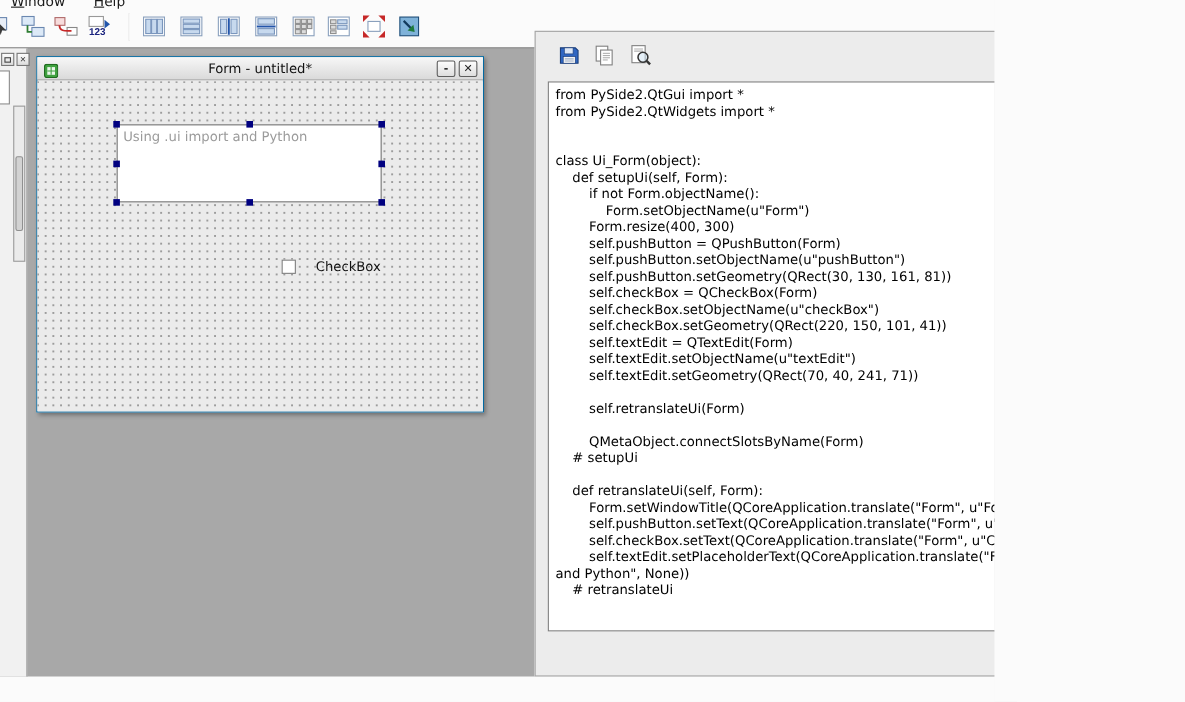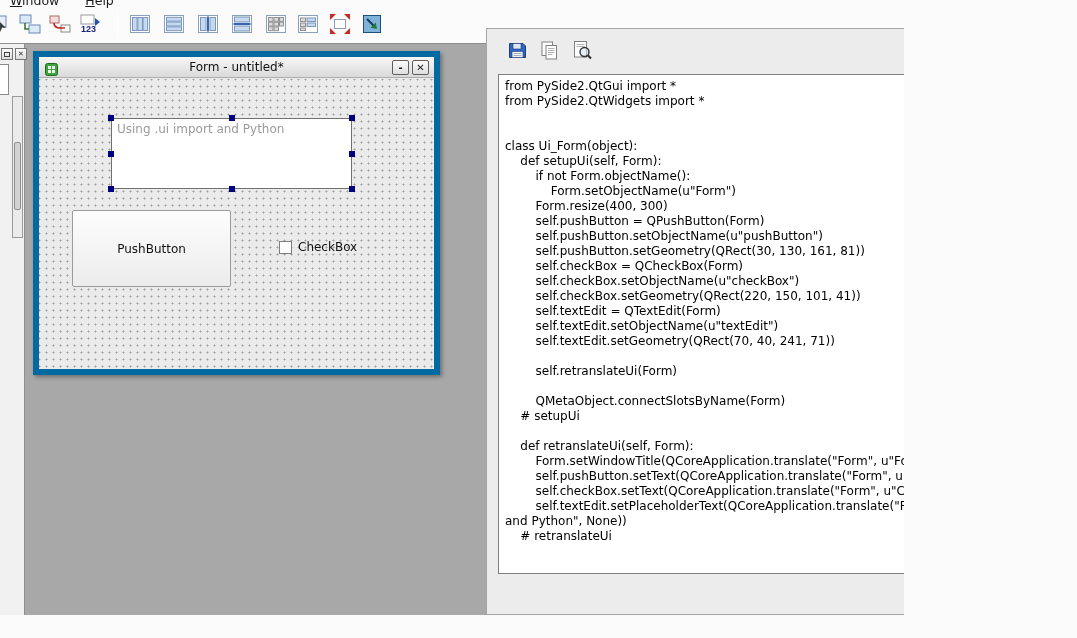--- a/index.html
+++ b/index.html
@@ -27,21 +27,21 @@
               display:flex; align-items:center; justify-content:center; font-size:7px; color:#333; }
   .dock-float { left:1px; top:4px; }
   .dock-close { left:15px; top:4px; }
   .float-glyph { width:6px; height:5px; border:1px solid #444; }
   .filter-box { position:absolute; left:-1px; top:20px; width:10px; height:31px; background:#fff; border:1px solid #8a8a8a; }
   .mini-scroll { position:absolute; left:12px; top:52px; width:11px; height:142px; background:#ebebeb; border:1px solid #9a9a9a; }
   .mini-thumb { position:absolute; left:1px; right:1px; top:45px; height:68px; background:#d2d2d2; border:1px solid #8f8f8f; border-radius:2px; }
 
   
   .form-window { position:absolute; left:33px; top:7px; width:407px; height:324px; background:#ebebeb;
-                 border:6px solid #0369a1; box-shadow:2px 2px 4px rgba(0,0,0,0.35); }
+                 border:1px solid #0369a1; box-shadow:2px 2px 4px rgba(0,0,0,0.35); }
   .form-titlebar { position:absolute; left:0; top:0; right:0; height:21px;
                    background:linear-gradient(#f7f7f7,#dadada); border-bottom:1px solid #adadad; }
   .form-icon { position:absolute; left:6px; top:4px; }
   .form-title { position:absolute; left:0; right:0; top:3px; text-align:center; font-size:12px; color:#111; }
   .cap-btn { position:absolute; top:3px; width:17px; height:15px; border:1px solid #5e5e5e; border-radius:2px;
              background:linear-gradient(#fdfdfd,#dedede); display:flex; align-items:center; justify-content:center;
              font-size:10px; font-weight:bold; color:#222; line-height:1; }
   .cap-min { right:25px; }
   .cap-close { right:5px; }
   .form-body { position:absolute; left:0; top:22px; right:0; bottom:0; background-color:#ebebeb;
@@ -51,21 +51,21 @@
   .textedit { position:absolute; inset:0; background:#fff; border:1px solid #707070; color:#9b9b9b;
               font-size:12px; padding:3px 5px; }
   .hdl { position:absolute; width:6px; height:6px; background:#000080; }
   .h-tl{left:-3px;top:-3px} .h-tm{left:calc(50% - 3px);top:-3px} .h-tr{right:-3px;top:-3px}
   .h-ml{left:-3px;top:calc(50% - 3px)} .h-mr{right:-3px;top:calc(50% - 3px)}
   .h-bl{left:-3px;bottom:-3px} .h-bm{left:calc(50% - 3px);bottom:-3px} .h-br{right:-3px;bottom:-3px}
 
   .pbtn { position:absolute; left:33px; top:131px; width:159px; height:77px;
           background:linear-gradient(#fdfdfd,#ececec); border:1px solid #9b9b9b; border-radius:2px;
           display:flex; align-items:center; justify-content:center; font-size:12px; color:#111; }
-  .cbx { position:absolute; left:222px; top:161px; display:flex; align-items:center; gap:6px; font-size:12px; color:#111;margin-left:18px; }
+  .cbx { position:absolute; left:222px; top:161px; display:flex; align-items:center; gap:18px; font-size:12px; color:#111; }
   .cb-ind { width:13px; height:13px; background:#fff; border:1px solid #7e7e7e; }
 
   
   .code-panel { position:absolute; left:486px; top:28px; width:591px; height:587px; background:#ececec; border:1px solid #a5a5a5; }
   .panel-toolbar { position:absolute; left:0; top:0; right:0; height:42px; }
   .ptbtn { position:absolute; top:9px; width:24px; height:24px; border:none; background:transparent;
            display:flex; align-items:center; justify-content:center; }
   .code-box { position:absolute; left:11px; top:45px; width:568px; height:500px; background:#fff; border:1px solid #7f7f7f; }
   .code-text { position:absolute; left:1px; top:0; right:17px; bottom:1px; padding:4px 2px 3px 5px;
                font-family:"DejaVu Sans", sans-serif; font-size:12px; line-height:15px; color:#000;
@@ -236,21 +236,20 @@
           <span class="hdl h-tl"></span>
           <span class="hdl h-tm"></span>
           <span class="hdl h-tr"></span>
           <span class="hdl h-ml"></span>
           <span class="hdl h-mr"></span>
           <span class="hdl h-bl"></span>
           <span class="hdl h-bm"></span>
           <span class="hdl h-br"></span>
         </div>
 
-        <div class="pbtn">PushButton</div>
 
         <div class="cbx">
           <span class="cb-ind"></span>
           <span>CheckBox</span>
         </div>
 
       </div>
     </div>
   </div>
 

